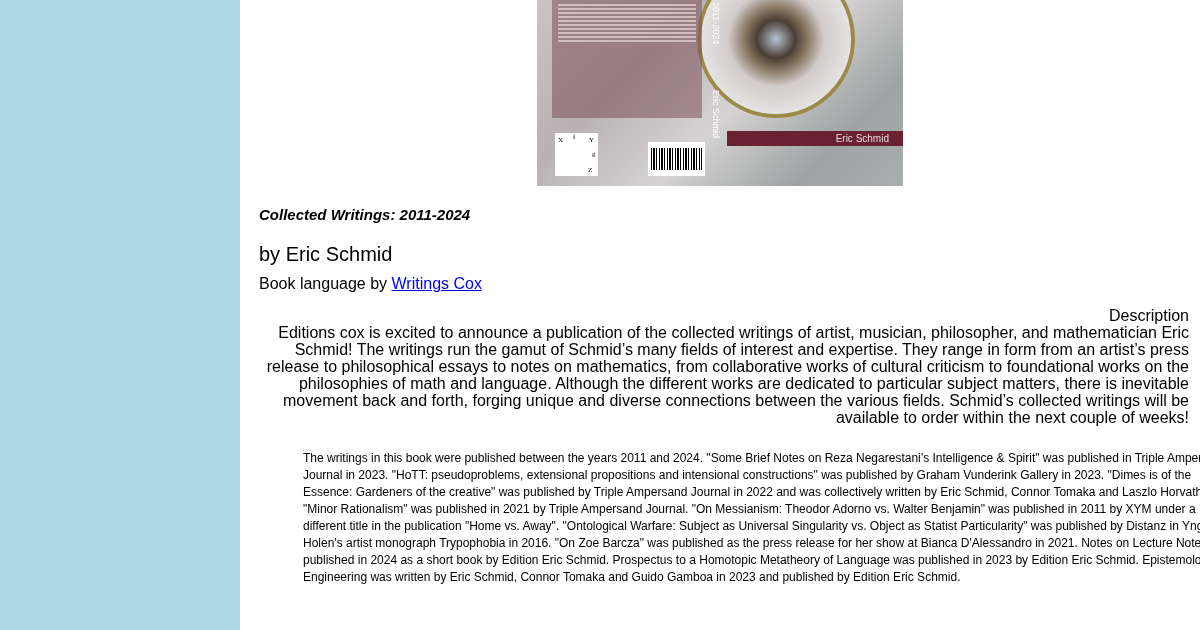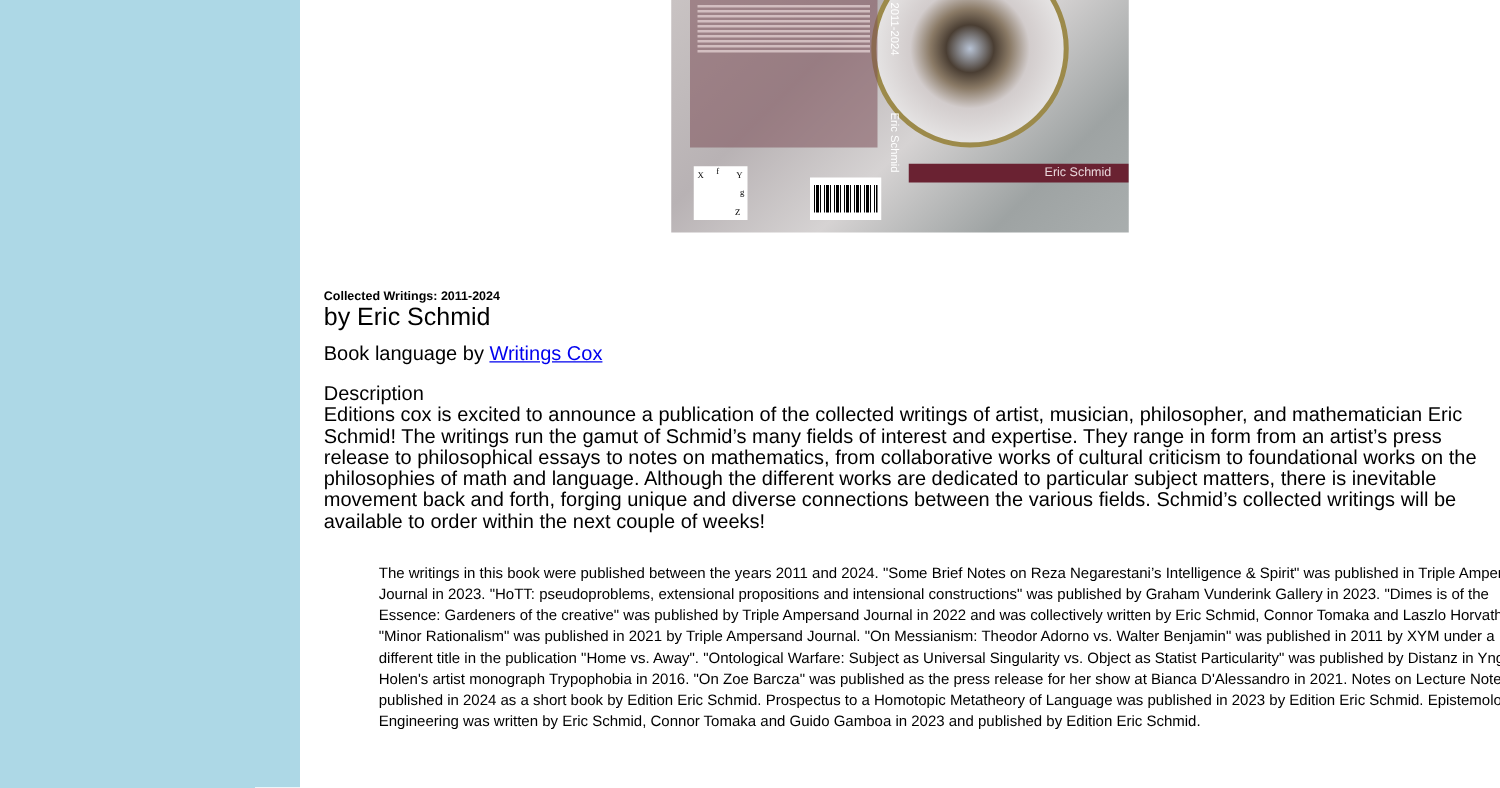--- a/index.html
+++ b/index.html
@@ -15,26 +15,26 @@
            border:4px solid #9c8a4a; background:radial-gradient(circle,#b7c2d4 0%,#4a3e33 18%,#8a7a66 30%,#d2cccc 45%,#e4e2e2 70%,#bdbaba 100%); }
   .cover .spine-text { position:absolute; left:174px; top:2px; writing-mode:vertical-rl; color:#fff; font-size:9px; }
   .cover .spine-author { position:absolute; left:174px; top:90px; writing-mode:vertical-rl; color:#fff; font-size:9px; }
   .cover .namebar { position:absolute; left:190px; top:131px; width:176px; height:15px; background:#6a2232;
            color:#e8d6da; font-size:10px; text-align:right; padding-right:14px; box-sizing:border-box; line-height:15px; }
   .cover .diagram { position:absolute; left:18px; top:133px; width:43px; height:43px; background:#fff; font-size:7px; font-family:"Liberation Serif", serif; }
   .cover .diagram span { position:absolute; }
   .cover .barcode { position:absolute; left:111px; top:142px; width:57px; height:34px; background:#fff; }
   .cover .barcode .bars { position:absolute; left:3px; top:6px; width:51px; height:22px;
            background:repeating-linear-gradient(90deg,#000 0 1px,#fff 1px 2px,#000 2px 4px,#fff 4px 5px,#000 5px 6px,#fff 6px 8px); }
-  .title { position:absolute; left:259px; top:206px; font-size:10px; font-weight:bold; white-space:nowrap;margin-top:26px; }
+  .title { position:absolute; left:259px; top:206px; font-size:15px; font-weight:bold; font-style:italic; white-space:nowrap; }
   .byline { position:absolute; left:259px; top:243px; font-size:20px; white-space:nowrap; }
   .publisher { position:absolute; left:259px; top:275px; font-size:16px; white-space:nowrap; }
   .publisher a { color:#0000ee; text-decoration:underline; }
   .desc { position:absolute; left:259px; top:307px; width:930px; font-size:16px; line-height:17px; }
-  .desc p { margin:0; }
+  .desc p { margin:0;text-align:right; }
   .para2 { position:absolute; left:259px; top:450px; width:930px; font-size:12px; line-height:17px;margin-left:44px; }
 </style>
 </head>
 <body>
 
 <div class="sidebar"></div>
 
 <div class="cover">
   <div class="spiral"></div>
   <div class="backpanel">

